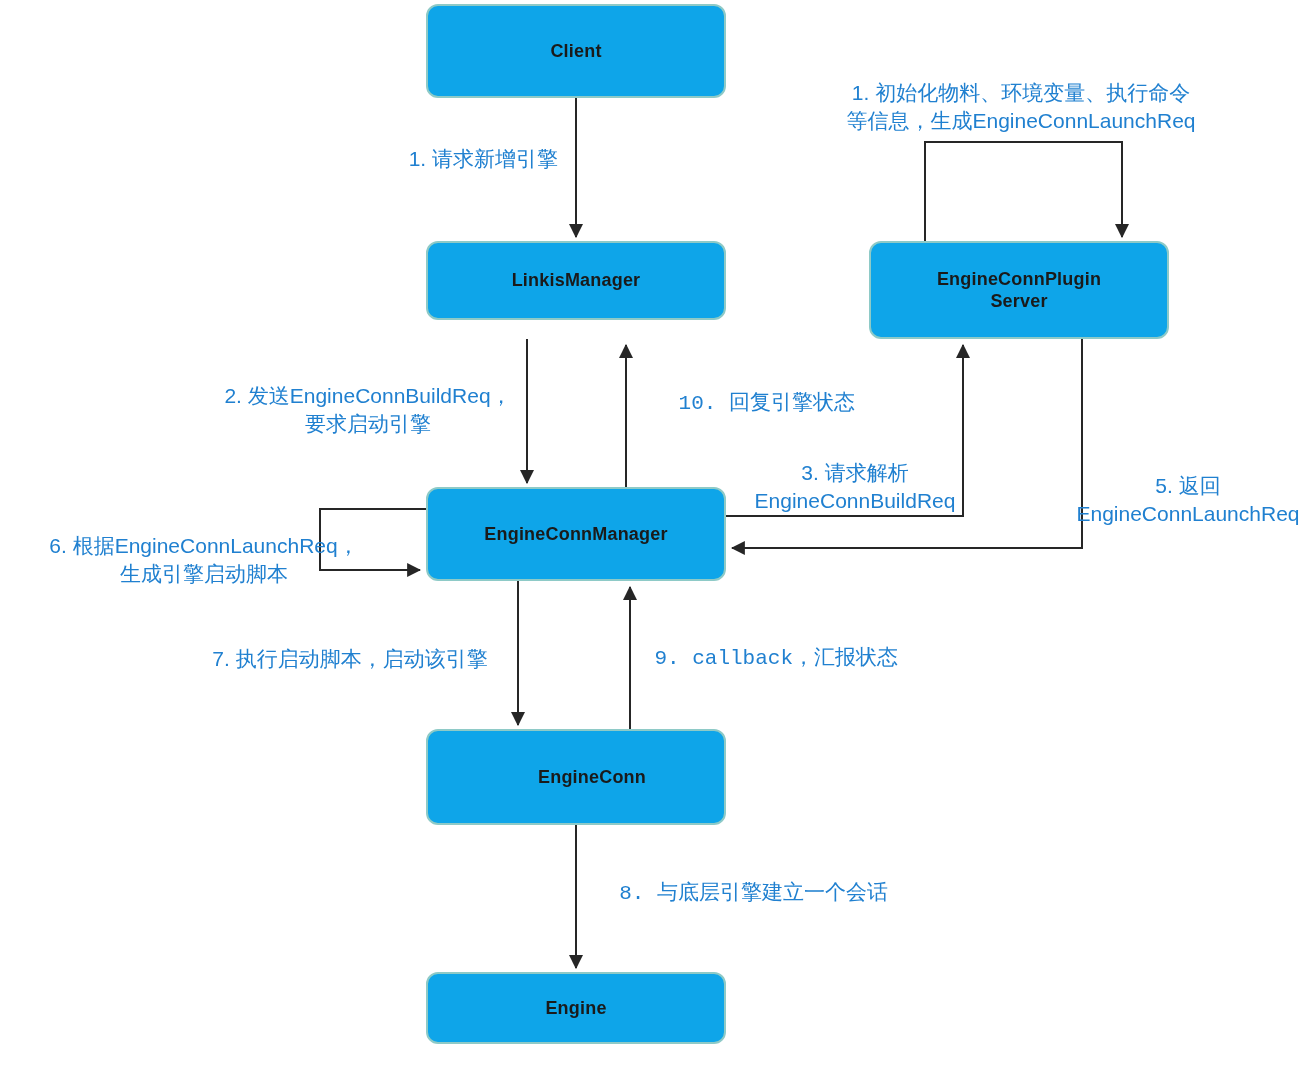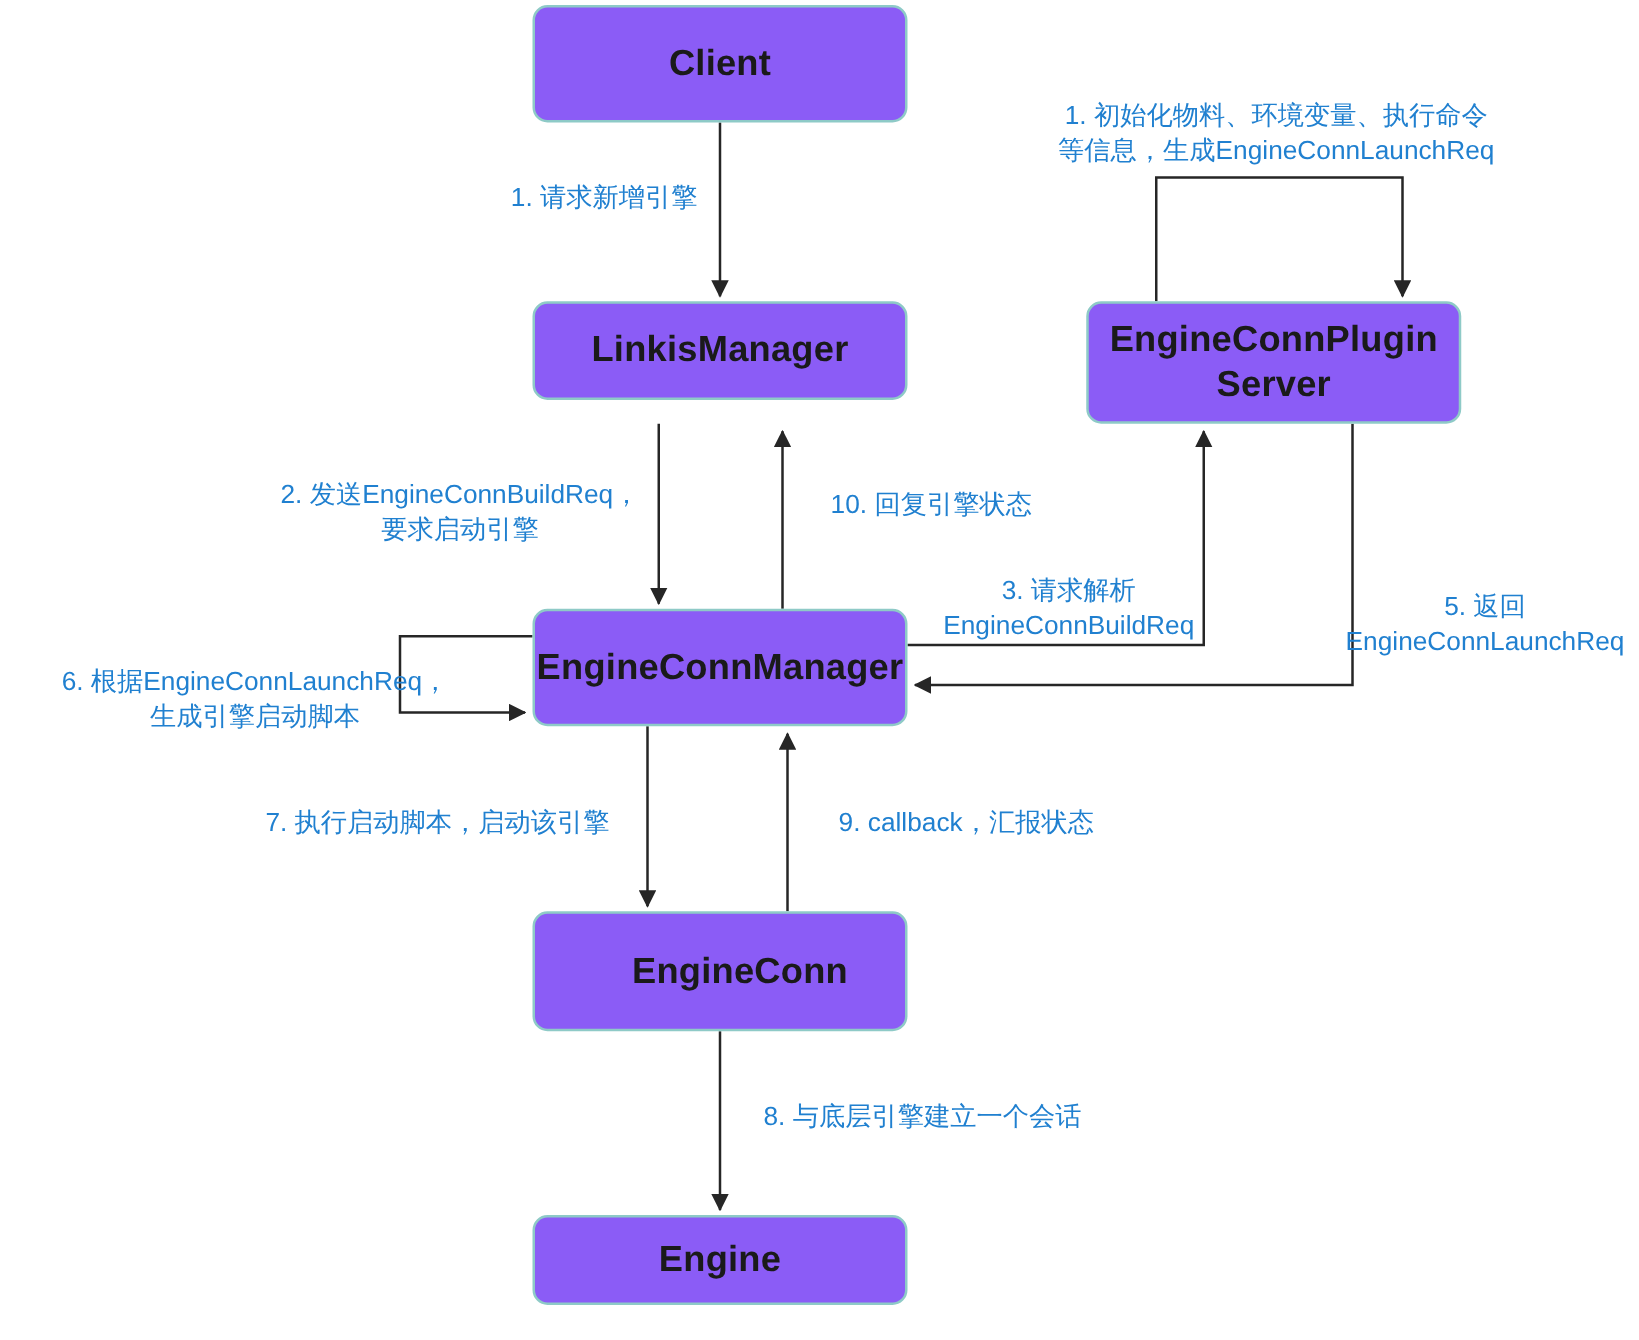--- a/index.html
+++ b/index.html
@@ -20,42 +20,42 @@
     left: 0;
     top: 0;
     width: 1311px;
     height: 1072px;
   }
   .node {
     position: absolute;
     box-sizing: border-box;
     border: 2px solid #8ecac7;
     border-radius: 12px;
-    background: #8b5cf6;
+    background: #0ea5e9;
     display: flex;
     align-items: center;
     justify-content: center;
     text-align: center;
     color: #1a1a1a;
     font-weight: bold;
-    font-size: 29px;
+    font-size: 18px;
     line-height: 1.25;
     letter-spacing: 0.2px;
   }
   .edge-label {
     position: absolute;
     color: #2080d0;
     font-size: 21px;
     line-height: 1.35;
     white-space: pre-line;
     background: transparent;
   }
   .edge-label.ctr { text-align: center; }
   .edge-label.rgt { text-align: right; }
-  .edge-label.lft { text-align: center; }
+  .edge-label.lft { text-align: right; font-family: Liberation Mono, monospace; }
 </style>
 </head>
 <body>
 
 <div id="canvas">
 
   <svg id="svg-layer" viewBox="0 0 1311 1072" xmlns="http://www.w3.org/2000/svg">
     <defs>
       <marker id="arrow" viewBox="0 0 10 10" refX="9.2" refY="5" markerWidth="7" markerHeight="7" orient="auto-start-reverse">
         <path d="M 0 0 L 10 5 L 0 10 z" fill="#262626"></path>

